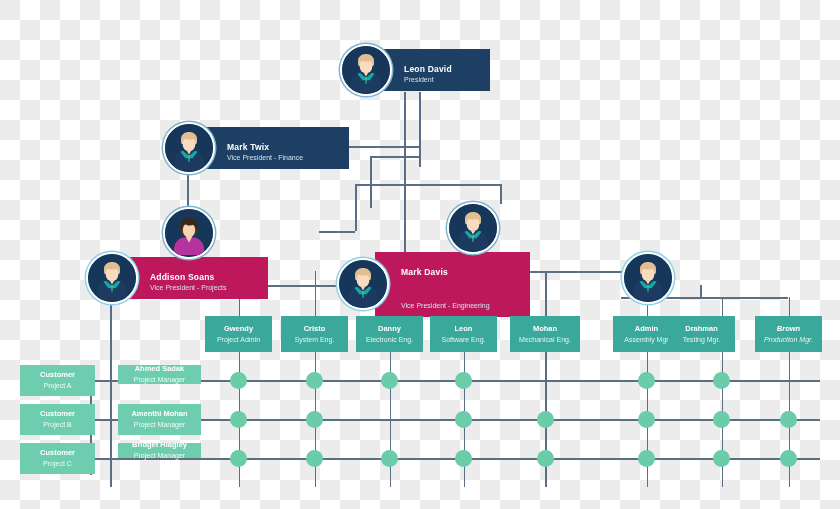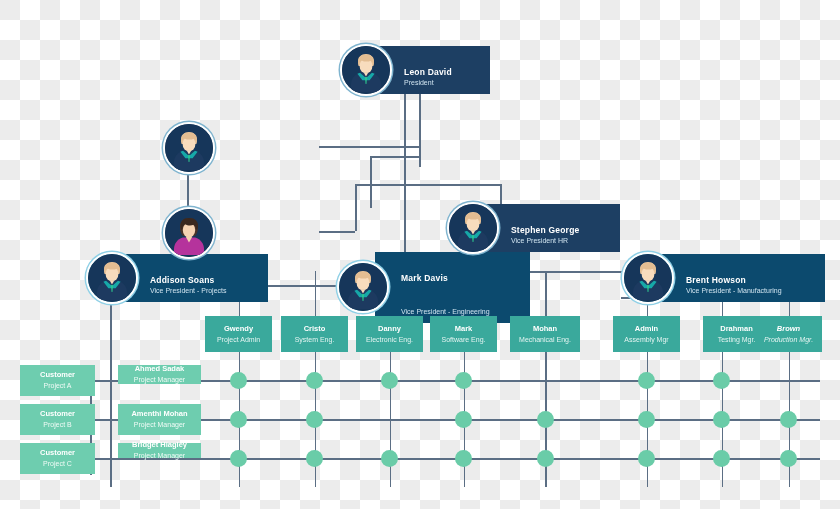--- a/index.html
+++ b/index.html
@@ -24,28 +24,28 @@
     width:48px;height:48px;border-radius:50%;
     background:#1b3a5c;
     border:2.5px solid #ffffff;
     box-shadow:0 0 0 1.5px #7fb4cf;
     position:relative;overflow:hidden;flex:0 0 auto;z-index:3;
   }
   .avatar.teal{background:#135b7a;box-shadow:0 0 0 1.5px #8fd0e6;}
   .avatar svg{position:absolute;left:0;top:0;width:48px;height:48px;}
   .label{
     margin-left:-14px;
-    padding:21px 12px 7px 26px;
+    padding:15px 12px 7px 26px;
     background:#1d3f63;
     color:#ffffff;
     min-height:18px;
     display:flex;flex-direction:column;justify-content:flex-start;
     z-index:2;
   }
-  .label.teal{background:#0c4a6e;}
+  .label.teal{background:#be185d;}
   .label .nm{font-size:8.5px;font-weight:bold;letter-spacing:.2px;line-height:1.25;}
   .label .ro{font-size:7px;color:#cfe3ef;line-height:1.3;margin-top:1px;}
 
   
   .box{
     position:absolute;
     background:#3aa99c;
     color:#ffffff;
     display:flex;flex-direction:column;align-items:center;justify-content:center;
     text-align:center;
@@ -130,20 +130,24 @@
             <circle cx="24" cy="24" r="24" fill="#16365a"></circle>
             <path d="M24 8c-5 0-8 3.2-8 8 0 1.6.2 3 .6 4h14.8c.4-1 .6-2.4.6-4 0-4.8-3-8-8-8z" fill="#e8c49b"></path>
             <ellipse cx="24" cy="20" rx="6.4" ry="7.6" fill="#f8dcbd"></ellipse>
             <path d="M24 8.5c-5.2 0-8 3-8 7.2 0 1.2.2 2.3.5 3 .7-2.6 1.8-3.9 3.1-4.3 2.8 1.5 6.4 1.6 9.2.3 1.2.6 2.2 1.9 2.8 4 .3-.8.4-1.9.4-3 0-4.2-2.8-7.2-8-7.2z" fill="#e3bd92"></path>
             <path d="M18 26.8C12.4 28.6 9 32.8 9 38.4V46h30v-7.6c0-5.6-3.4-9.8-9-11.6z" fill="#1d3a60"></path>
             <path d="M18 26.8l6 5.2 6-5.2 2.6.9-5 6.5h-7.2l-5-6.5z" fill="#16a8a8"></path>
             <path d="M21.6 26.2h4.8l-2.4 4.4z" fill="#f8dcbd"></path>
             <path d="M23.1 30.9h1.8l-.5 7h-.8z" fill="#2ecc8f"></path>
           </svg>
         </div>
+        <div class="label" style="width: 110px;">
+          <div class="nm">Mark Twix</div>
+          <div class="ro">Vice President - Finance</div>
+        </div>
       </div>
       <div class="exec" style="left: 163px; top: 207px;">
         <div class="avatar">
           <svg viewBox="0 0 48 48">
             <circle cx="24" cy="24" r="24" fill="#16365a"></circle>
             <path d="M24 9c-6 0-9 4-9 9 0 4 1 7 3 9h12c2-2 3-5 3-9 0-5-3-9-9-9z" fill="#4a3329"></path>
             <ellipse cx="24" cy="21" rx="6.2" ry="7.4" fill="#f6d3b3"></ellipse>
             <path d="M24 9c-6 0-8.5 3.5-8.5 8 0 2 .6 3.6 1.3 4.2.4-3.6 1.6-5.4 3.2-6 2.6 1.6 6 1.8 8.6.6 1.6.8 2.6 2.6 3 5.4.8-.8 1.4-2.4 1.4-4.2C33 12.5 30 9 24 9z" fill="#3a281f"></path>
             <path d="M17.8 28.6C12.4 30.4 9 34.6 9 40.2V46h30v-5.8c0-5.6-3.4-9.8-8.8-11.6z" fill="#b5339c"></path>
             <path d="M20.6 27.6h6.8l-3.4 6z" fill="#f6d3b3"></path>
@@ -156,24 +160,20 @@
             <circle cx="24" cy="24" r="24" fill="#16365a"></circle>
             <path d="M24 8c-5 0-8 3.2-8 8 0 1.6.2 3 .6 4h14.8c.4-1 .6-2.4.6-4 0-4.8-3-8-8-8z" fill="#e8c49b"></path>
             <ellipse cx="24" cy="20" rx="6.4" ry="7.6" fill="#f8dcbd"></ellipse>
             <path d="M24 8.5c-5.2 0-8 3-8 7.2 0 1.2.2 2.3.5 3 .7-2.6 1.8-3.9 3.1-4.3 2.8 1.5 6.4 1.6 9.2.3 1.2.6 2.2 1.9 2.8 4 .3-.8.4-1.9.4-3 0-4.2-2.8-7.2-8-7.2z" fill="#e3bd92"></path>
             <path d="M18 26.8C12.4 28.6 9 32.8 9 38.4V46h30v-7.6c0-5.6-3.4-9.8-9-11.6z" fill="#1d3a60"></path>
             <path d="M18 26.8l6 5.2 6-5.2 2.6.9-5 6.5h-7.2l-5-6.5z" fill="#16a8a8"></path>
             <path d="M21.6 26.2h4.8l-2.4 4.4z" fill="#f8dcbd"></path>
             <path d="M23.1 30.9h1.8l-.5 7h-.8z" fill="#2ecc8f"></path>
           </svg>
         </div>
-        <div class="label" style="width: 97px;">
-          <div class="nm">Stephen George</div>
-          <div class="ro">Vice President HR</div>
-        </div>
       </div>
       <div class="exec" style="left: 86px; top: 252px;">
         <div class="avatar teal">
           <svg viewBox="0 0 48 48">
             <circle cx="24" cy="24" r="24" fill="#16365a"></circle>
             <path d="M24 8c-5 0-8 3.2-8 8 0 1.6.2 3 .6 4h14.8c.4-1 .6-2.4.6-4 0-4.8-3-8-8-8z" fill="#e8c49b"></path>
             <ellipse cx="24" cy="20" rx="6.4" ry="7.6" fill="#f8dcbd"></ellipse>
             <path d="M24 8.5c-5.2 0-8 3-8 7.2 0 1.2.2 2.3.5 3 .7-2.6 1.8-3.9 3.1-4.3 2.8 1.5 6.4 1.6 9.2.3 1.2.6 2.2 1.9 2.8 4 .3-.8.4-1.9.4-3 0-4.2-2.8-7.2-8-7.2z" fill="#e3bd92"></path>
             <path d="M18 26.8C12.4 28.6 9 32.8 9 38.4V46h30v-7.6c0-5.6-3.4-9.8-9-11.6z" fill="#1d3a60"></path>
             <path d="M18 26.8l6 5.2 6-5.2 2.6.9-5 6.5h-7.2l-5-6.5z" fill="#16a8a8"></path>
@@ -209,53 +209,49 @@
           <svg viewBox="0 0 48 48">
             <circle cx="24" cy="24" r="24" fill="#16365a"></circle>
             <path d="M24 8c-5 0-8 3.2-8 8 0 1.6.2 3 .6 4h14.8c.4-1 .6-2.4.6-4 0-4.8-3-8-8-8z" fill="#e8c49b"></path>
             <ellipse cx="24" cy="20" rx="6.4" ry="7.6" fill="#f8dcbd"></ellipse>
             <path d="M24 8.5c-5.2 0-8 3-8 7.2 0 1.2.2 2.3.5 3 .7-2.6 1.8-3.9 3.1-4.3 2.8 1.5 6.4 1.6 9.2.3 1.2.6 2.2 1.9 2.8 4 .3-.8.4-1.9.4-3 0-4.2-2.8-7.2-8-7.2z" fill="#e3bd92"></path>
             <path d="M18 26.8C12.4 28.6 9 32.8 9 38.4V46h30v-7.6c0-5.6-3.4-9.8-9-11.6z" fill="#1d3a60"></path>
             <path d="M18 26.8l6 5.2 6-5.2 2.6.9-5 6.5h-7.2l-5-6.5z" fill="#16a8a8"></path>
             <path d="M21.6 26.2h4.8l-2.4 4.4z" fill="#f8dcbd"></path>
             <path d="M23.1 30.9h1.8l-.5 7h-.8z" fill="#2ecc8f"></path>
           </svg>
-        </div>
-        <div class="label teal" style="width: 127px;">
-          <div class="nm">Brent Howson</div>
-          <div class="ro">Vice President - Manufacturing</div>
         </div>
       </div>
     </div>
   <div id="box-layer">
       <div class="box" style="left: 205px; top: 316px; width: 67px; height: 36px;">
         <div class="nm">Gwendy</div>
         <div class="ro">Project Admin</div>
       </div>
       <div class="box" style="left: 281px; top: 316px; width: 67px; height: 36px;">
         <div class="nm">Cristo</div>
         <div class="ro">System Eng.</div>
       </div>
       <div class="box" style="left: 356px; top: 316px; width: 67px; height: 36px;">
         <div class="nm">Danny</div>
         <div class="ro">Electronic Eng.</div>
       </div>
       <div class="box" style="left: 430px; top: 316px; width: 67px; height: 36px;">
-        <div class="nm">Mark</div>
+        <div class="nm">Leon</div>
         <div class="ro">Software Eng.</div>
       </div>
       <div class="box" style="left: 510px; top: 316px; width: 70px; height: 36px;">
         <div class="nm">Mohan</div>
         <div class="ro">Mechanical Eng.</div>
       </div>
       <div class="box" style="left: 613px; top: 316px; width: 67px; height: 36px;">
         <div class="nm">Admin</div>
         <div class="ro">Assembly Mgr</div>
       </div>
-      <div class="box" style="left: 703px; top: 316px; width: 67px; height: 36px;">
+      <div class="box" style="left: 668px; top: 316px; width: 67px; height: 36px;">
         <div class="nm">Drahman</div>
         <div class="ro">Testing Mgr.</div>
       </div>
       <div class="box" style="left: 755px; top: 316px; width: 67px; height: 36px; font-style: italic;">
         <div class="nm">Brown</div>
         <div class="ro">Production Mgr.</div>
       </div>
       <div class="box light" style="left: 20px; top: 365px; width: 75px; height: 31px;">
         <div class="nm">Customer</div>
         <div class="ro">Project A</div>

